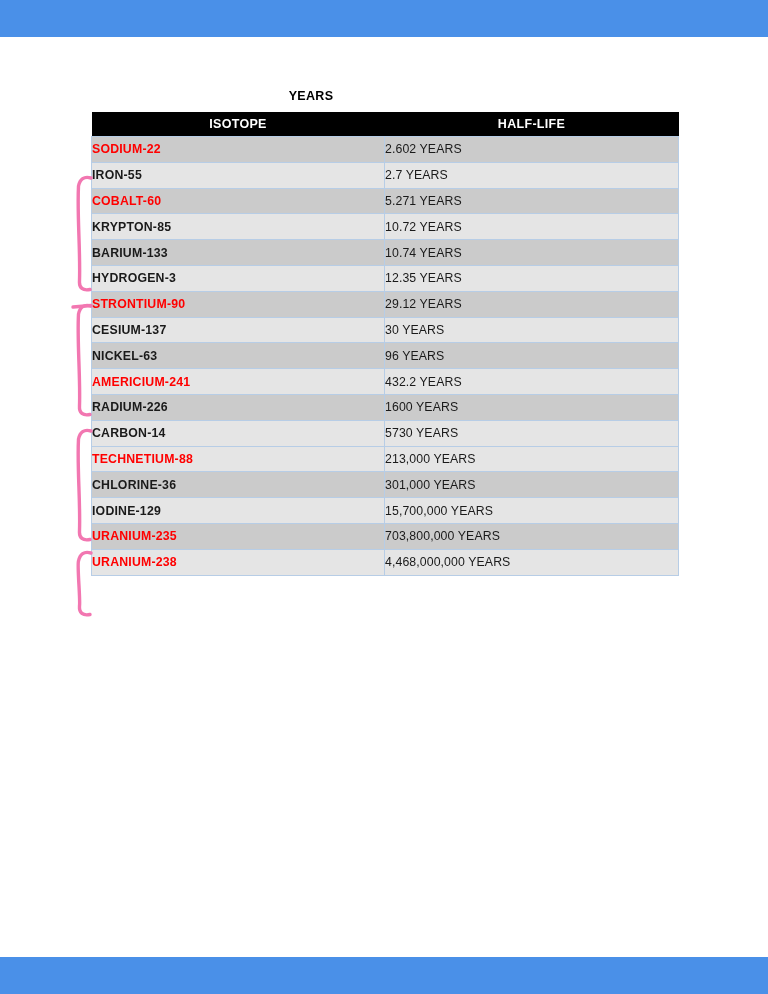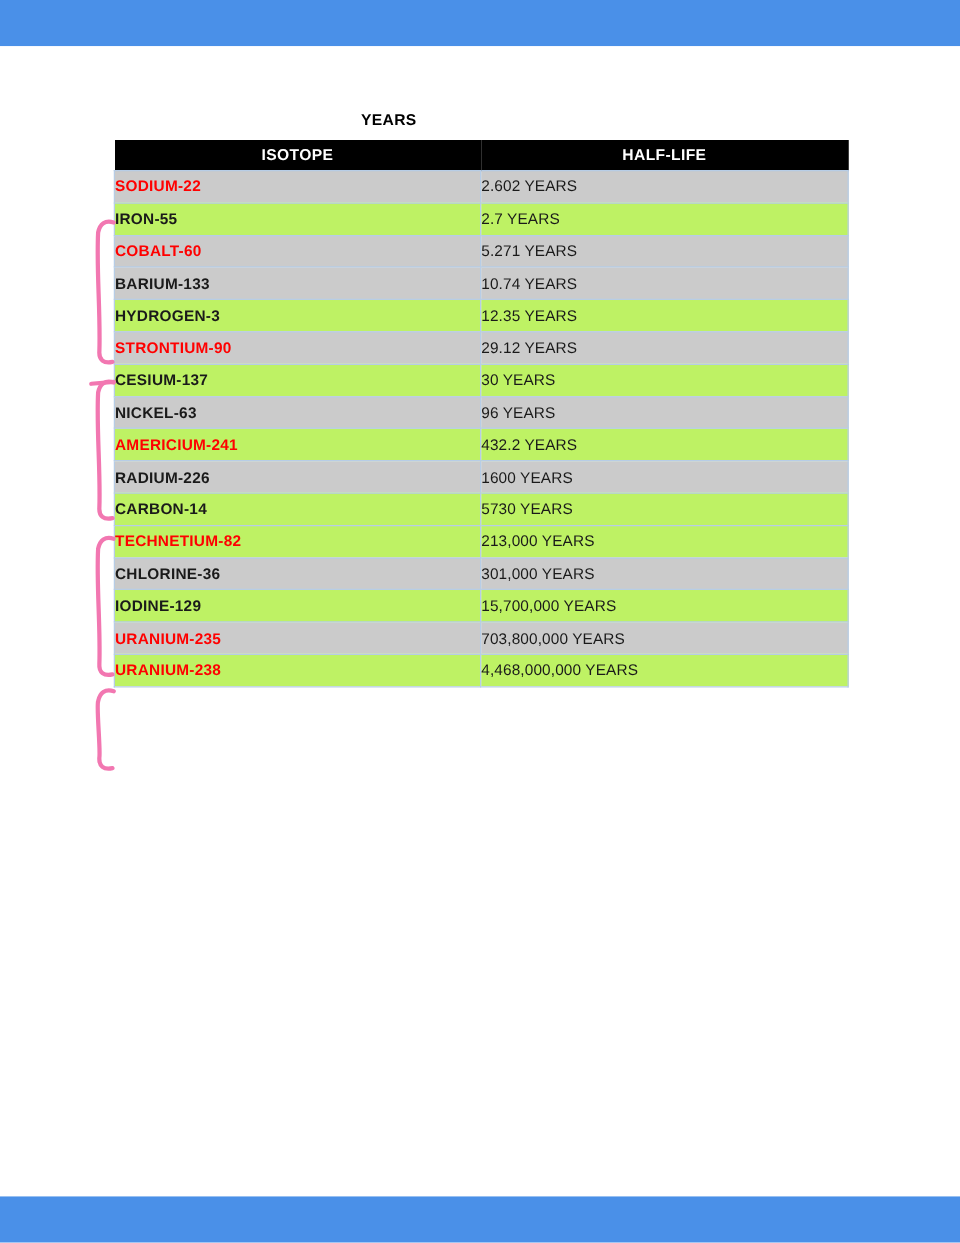--- a/index.html
+++ b/index.html
@@ -87,21 +87,21 @@
   }
   table.isotopes tbody td.isotope {
     font-weight: bold;
     letter-spacing: 0.2px;
   }
   table.isotopes tbody td.halflife {
     font-weight: normal;
     letter-spacing: 0.1px;
   }
   table.isotopes tbody tr.dark td { background: #cbcbcb; }
-  table.isotopes tbody tr.light td { background: #bef264; }
+  table.isotopes tbody tr.light td { background: #e5e5e5; }
   table.isotopes tbody td.red { color: #ff0000; }
 
   .brackets {
     position: absolute;
     top: 37px;
     left: 0;
     width: 768px;
     height: 920px;
     pointer-events: none;
   }
@@ -136,20 +136,24 @@
             <td class="halflife">2.602 YEARS</td>
           </tr>
           <tr class="light">
             <td class="isotope">IRON-55</td>
             <td class="halflife">2.7 YEARS</td>
           </tr>
           <tr class="dark">
             <td class="isotope red">COBALT-60</td>
             <td class="halflife">5.271 YEARS</td>
           </tr>
+          <tr class="light">
+            <td class="isotope">KRYPTON-85</td>
+            <td class="halflife">10.72 YEARS</td>
+          </tr>
           <tr class="dark">
             <td class="isotope">BARIUM-133</td>
             <td class="halflife">10.74 YEARS</td>
           </tr>
           <tr class="light">
             <td class="isotope">HYDROGEN-3</td>
             <td class="halflife">12.35 YEARS</td>
           </tr>
           <tr class="dark">
             <td class="isotope red">STRONTIUM-90</td>
@@ -169,21 +173,21 @@
           </tr>
           <tr class="dark">
             <td class="isotope">RADIUM-226</td>
             <td class="halflife">1600 YEARS</td>
           </tr>
           <tr class="light">
             <td class="isotope">CARBON-14</td>
             <td class="halflife">5730 YEARS</td>
           </tr>
           <tr class="light">
-            <td class="isotope red">TECHNETIUM-82</td>
+            <td class="isotope red">TECHNETIUM-88</td>
             <td class="halflife">213,000 YEARS</td>
           </tr>
           <tr class="dark">
             <td class="isotope">CHLORINE-36</td>
             <td class="halflife">301,000 YEARS</td>
           </tr>
           <tr class="light">
             <td class="isotope">IODINE-129</td>
             <td class="halflife">15,700,000 YEARS</td>
           </tr>

